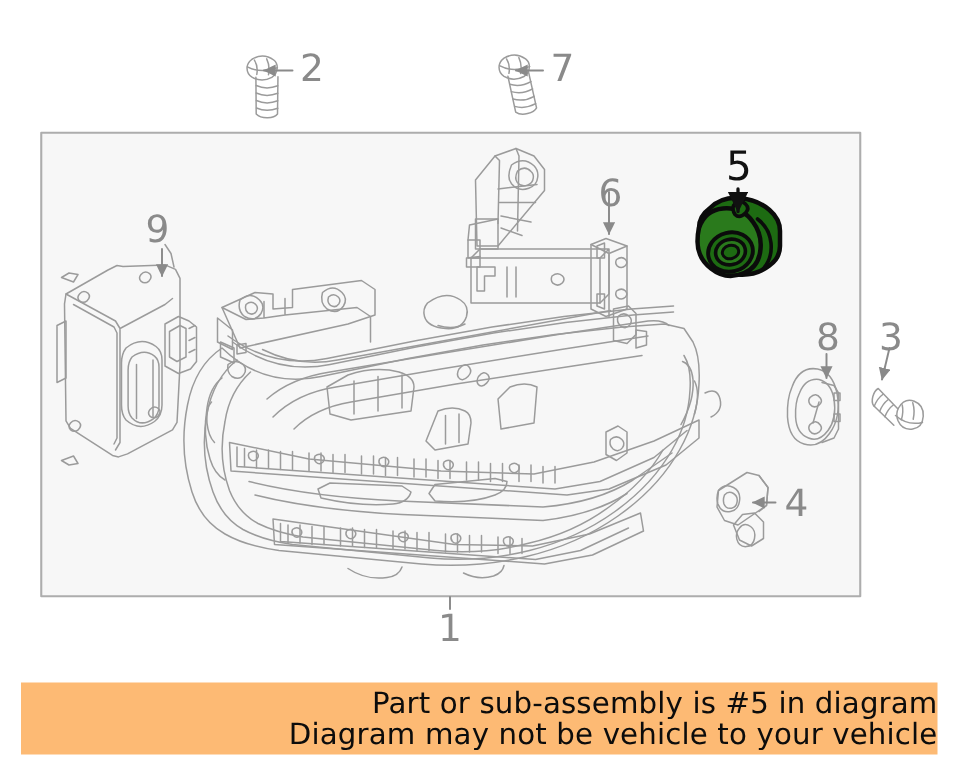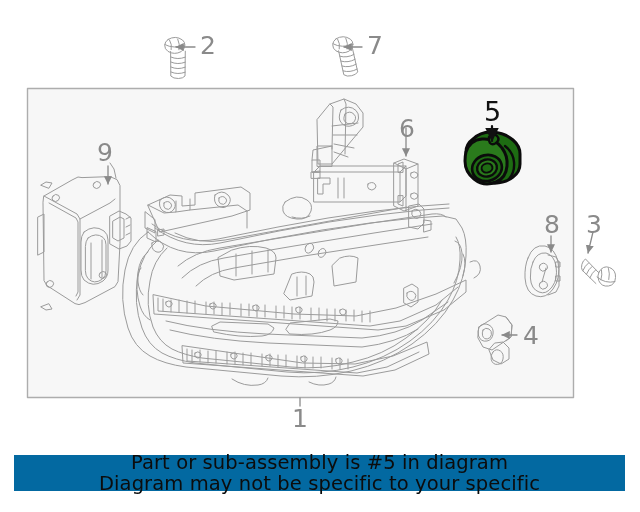--- a/index.html
+++ b/index.html
@@ -30,26 +30,26 @@
     height: 512px;
     display: block;
   }
 
   
   .banner {
     position: absolute;
     left: 14px;
     top: 455px;
     width: 611px;
-    height: 36px;
-    background: #0369a1;
+    height: 48px;
+    background: #fdba74;
     box-sizing: border-box;
     display: flex;
     flex-direction: column;
-    align-items: center;
+    align-items: flex-end;
     justify-content: center;
     line-height: 1.08;
   }
   .banner-line {
     color: #0c0c0c;
     font-family: "DejaVu Sans", sans-serif;
     font-size: 19.5px;
     letter-spacing: 0.1px;
     white-space: nowrap;
   }
@@ -315,16 +315,16 @@
   <div class="num" style="left:586px; top:212px;">3</div>
   <div class="num" style="left:523px; top:323px;">4</div>
   <div class="num dark" style="left:484px; top:98px; font-size:27px;">5</div>
   <div class="num" style="left:399px; top:116px;">6</div>
   <div class="num" style="left:367px; top:33px;">7</div>
   <div class="num" style="left:544px; top:212px;">8</div>
   <div class="num" style="left:97px; top:140px;">9</div>
 
   <div class="banner">
     <div class="banner-line">Part or sub-assembly is #5 in diagram</div>
-    <div class="banner-line">Diagram may not be specific to your specific</div>
+    <div class="banner-line">Diagram may not be vehicle to your vehicle</div>
   </div>
 
 </div>
 
 </body></html>

